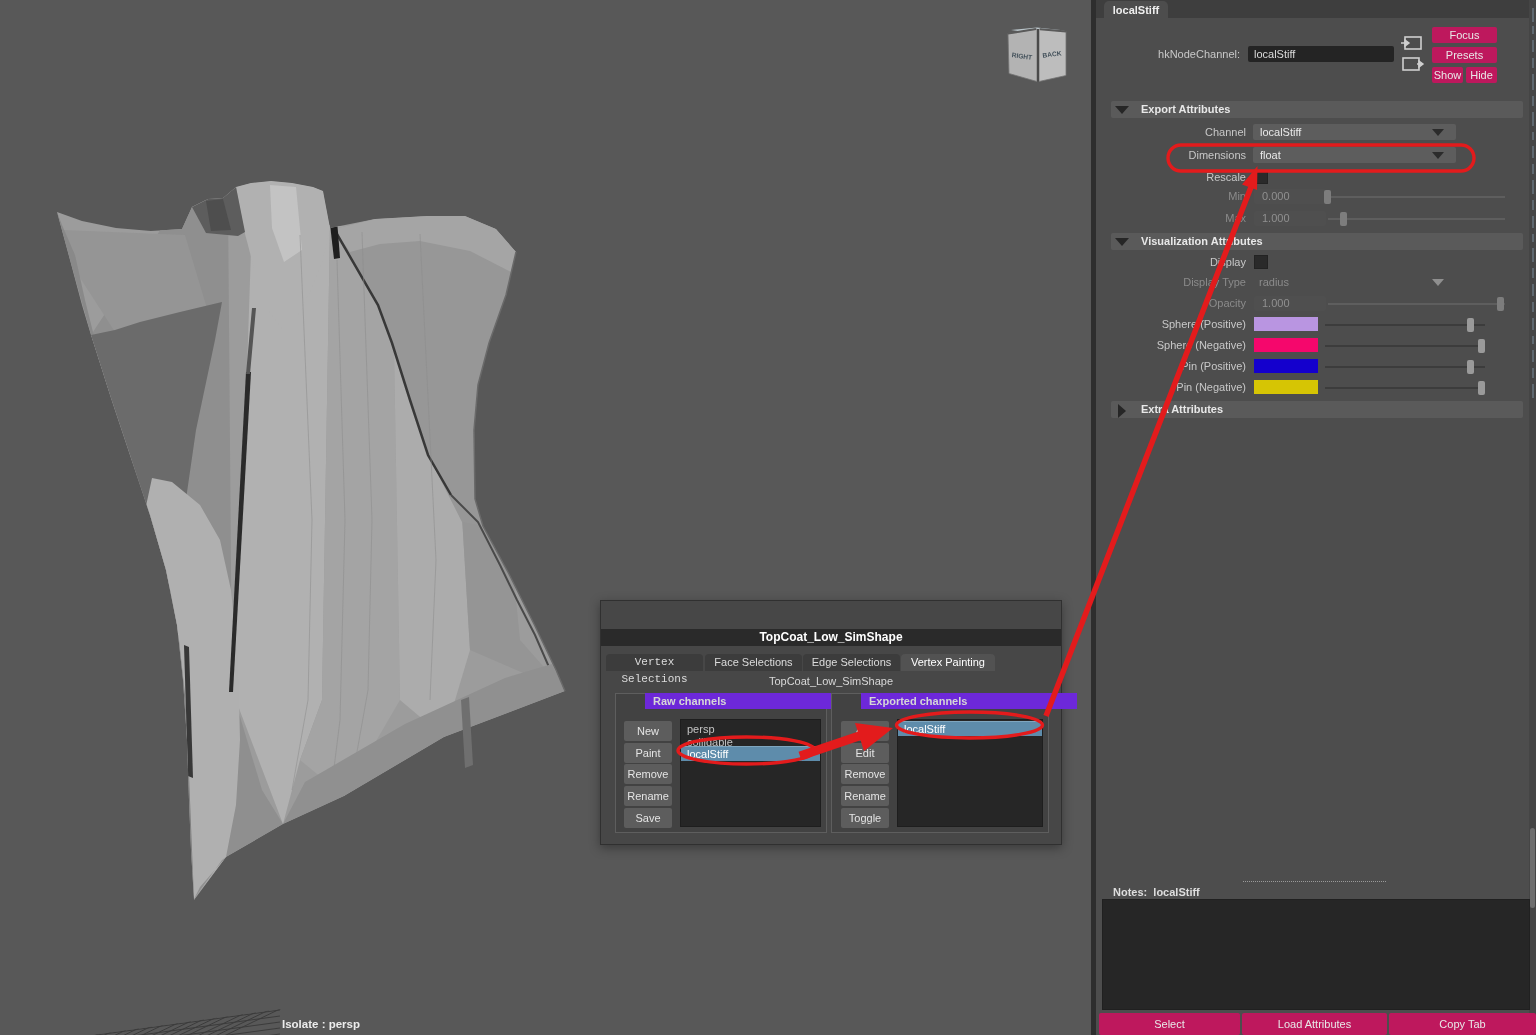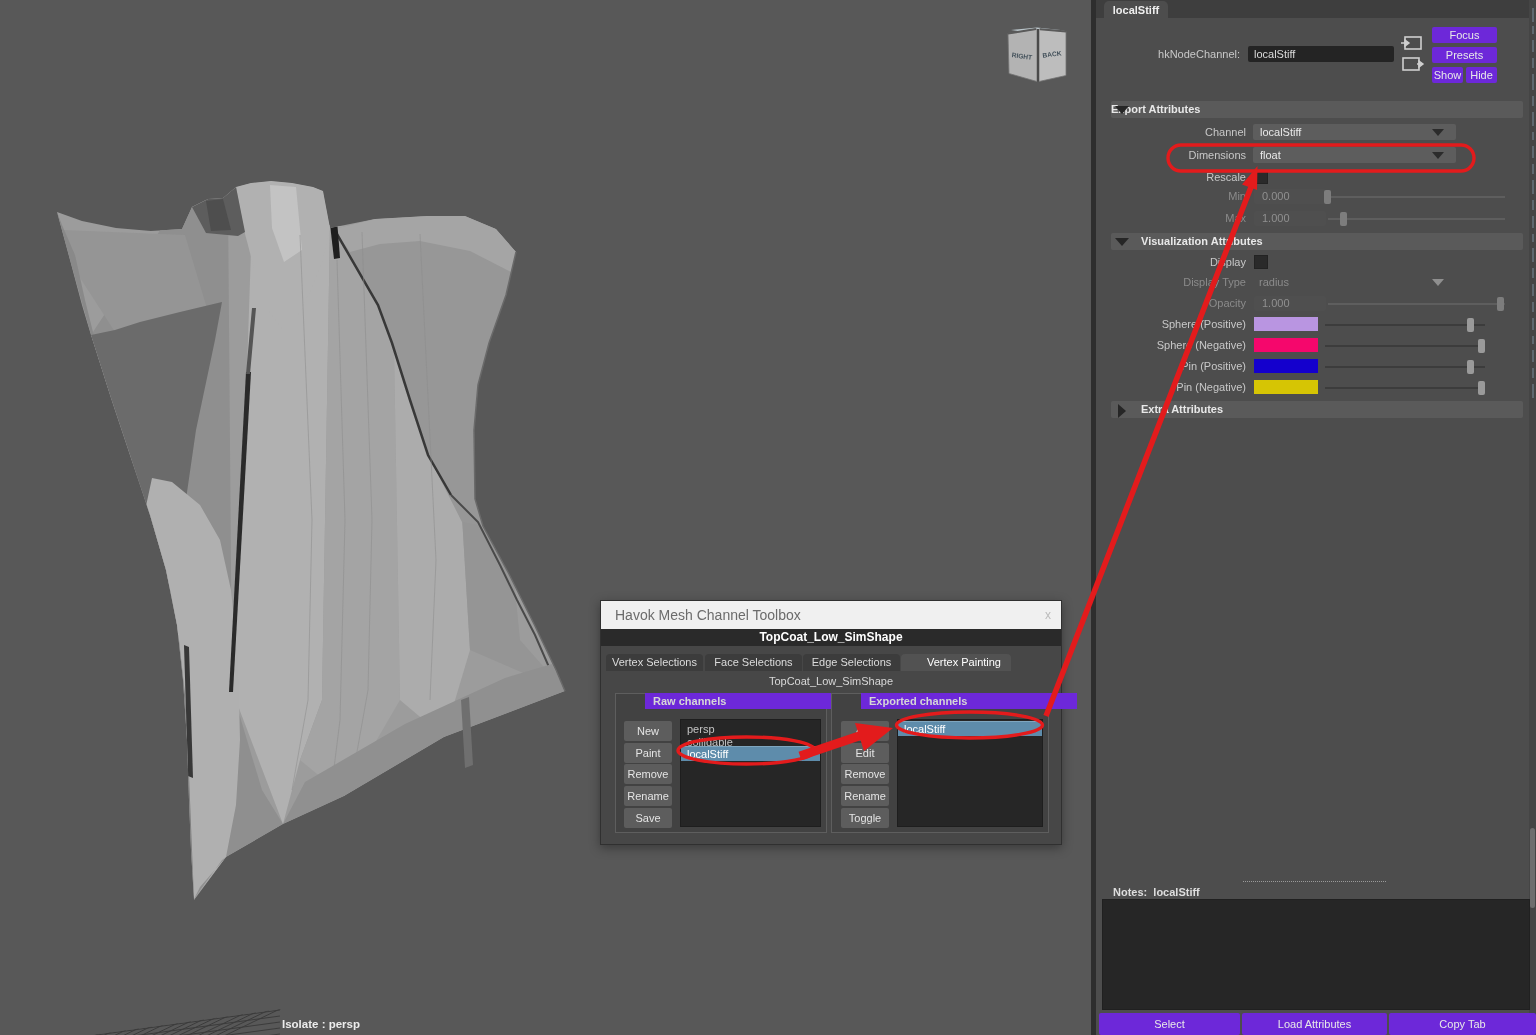--- a/index.html
+++ b/index.html
@@ -11,21 +11,21 @@
   #panel{position:absolute;left:1096px;top:0;width:440px;height:1035px;background:#4d4d4d;}
   #vpdivider{position:absolute;left:1091px;top:0;width:5px;height:1035px;background:#2e2e2e;}
   #tabstrip{position:absolute;left:1096px;top:0;width:440px;height:18px;background:#3e3e3e;}
   #tabls{position:absolute;left:1104px;top:1px;width:64px;height:17px;background:#4d4d4d;
          border-radius:5px 5px 0 0;color:#eee;font-size:11px;font-weight:bold;
          text-align:center;line-height:18px;}
   .lbl{position:absolute;color:#c8c8c8;font-size:11px;text-align:right;}
   .dim{color:#8b8b8b !important;}
   .field{position:absolute;background:#242424;border-radius:2px;color:#dcdcdc;
          font-size:11px;line-height:16px;padding-left:6px;}
-  .btn{position:absolute;background:#6d28d9;border-radius:2px;color:#e8e8e8;
+  .btn{position:absolute;background:#be185d;border-radius:2px;color:#e8e8e8;
        font-size:11px;text-align:center;}
   .combo{position:absolute;background:#5d5d5d;border-radius:2px;color:#e8e8e8;
          font-size:11px;line-height:16px;padding-left:7px;}
   .carrow{position:absolute;width:0;height:0;border-left:6px solid transparent;
           border-right:6px solid transparent;border-top:7px solid #2b2b2b;}
   .hdr{position:absolute;left:1111px;width:412px;height:17px;background:#5a5a5a;
        border-radius:2px;color:#e8e8e8;font-size:11px;font-weight:bold;line-height:17px;}
   .tri-d{position:absolute;width:0;height:0;border-left:7px solid transparent;
          border-right:7px solid transparent;border-top:8px solid #262626;}
   .tri-r{position:absolute;width:0;height:0;border-top:7px solid transparent;
@@ -38,21 +38,21 @@
         color:#909090;font-size:11px;line-height:15px;padding-left:8px;}
   
   #dlg{position:absolute;left:600px;top:600px;width:460px;height:243px;
        background:#474747;border:1px solid #303030;box-shadow:0 3px 10px rgba(0,0,0,.35);}
   #dlgtitle{position:absolute;left:0;top:0;width:100%;height:28px;background:#f0f0f0;
             color:#6b6b6b;font-size:14px;line-height:28px;}
   #dlgdark{position:absolute;left:0;top:28px;width:100%;height:17px;background:#2a2a2a;
            color:#fff;font-size:12px;font-weight:bold;text-align:center;line-height:17px;}
   .dtab{position:absolute;top:53px;height:17px;background:#3c3c3c;color:#dcdcdc;
         font-size:11px;text-align:center;line-height:17px;border-radius:4px 4px 0 0;}
-  .dtab.active{background:#525252;color:#fff;padding-left:16px;}
+  .dtab.active{background:#525252;color:#fff;}
   .grp{position:absolute;border:1px solid #5e5e5e;background:#424242;}
   .grphdr{position:absolute;background:#6d28d9;color:#d6d6d6;font-size:11px;
           font-weight:bold;line-height:16px;padding-left:8px;margin-left:30px;}
   .dbtn{position:absolute;width:48px;height:20px;background:#5d5d5d;border-radius:2px;
         color:#e4e4e4;font-size:11px;text-align:center;line-height:20px;}
   .dlist{position:absolute;background:#262626;border:1px solid #1e1e1e;}
   .hl{position:absolute;background:#5e8cab;color:#fff;font-size:11px;line-height:15px;
       padding-left:6px;border-top:1px solid #7fa6bf;}
   .litem{position:absolute;color:#c4c4c4;font-size:11px;line-height:13px;padding-left:6px;}
 </style>
@@ -189,21 +189,21 @@
     <path d="M1 10 h6 M5 7 l4 3 -4 3 z" stroke="#cfcfcf" stroke-width="1.4" fill="#cfcfcf"></path>
     <rect x="3" y="25" width="16" height="12" fill="none" stroke="#cfcfcf" stroke-width="1.6"></rect>
     <path d="M17 31 h6 M19 28 l4 3 -4 3 z" stroke="#cfcfcf" stroke-width="1.4" fill="#cfcfcf"></path>
   </svg>
 
   <div class="btn" style="left:1432px;top:27px;width:65px;height:16px;line-height:16px;">Focus</div>
   <div class="btn" style="left:1432px;top:47px;width:65px;height:16px;line-height:16px;">Presets</div>
   <div class="btn" style="left:1432px;top:67px;width:31px;height:16px;line-height:16px;">Show</div>
   <div class="btn" style="left:1466px;top:67px;width:31px;height:16px;line-height:16px;">Hide</div>
 
-  <div class="hdr" style="top:101px;"><span style="">Export Attributes</span></div>
+  <div class="hdr" style="top:101px;"><span style="margin-left:30px;">Export Attributes</span></div>
   <div class="tri-d" style="left:1115px;top:106px;"></div>
 
   <div class="lbl" style="left:1146px;top:126px;width:100px;">Channel</div>
   <div class="combo" style="left:1253px;top:124px;width:196px;height:16px;">localStiff</div>
   <div class="carrow" style="left:1432px;top:129px;"></div>
 
   <div class="lbl" style="left:1146px;top:149px;width:100px;">Dimensions</div>
   <div class="combo" style="left:1253px;top:147px;width:196px;height:16px;">float</div>
   <div class="carrow" style="left:1432px;top:152px;"></div>
 
@@ -260,24 +260,22 @@
 
   <div class="abs" style="left:1243px;top:881px;width:143px;height:0;border-top:1px dotted #9a9a9a;"></div>
   <div class="abs" style="left:1113px;top:886px;color:#dedede;font-size:11px;font-weight:bold;">Notes:&nbsp; localStiff</div>
   <div class="abs" style="left:1102px;top:899px;width:426px;height:109px;background:#262626;border:1px solid #202020;"></div>
 
   <div class="btn" style="left:1099px;top:1013px;width:141px;height:22px;line-height:22px;">Select</div>
   <div class="btn" style="left:1242px;top:1013px;width:145px;height:22px;line-height:22px;">Load Attributes</div>
   <div class="btn" style="left:1389px;top:1013px;width:147px;height:22px;line-height:22px;">Copy Tab</div>
 
   <div id="dlg">
-    <div id="dlgtitle"><span style="margin-left:14px;">Havok Mesh Channel Toolbox</span>
-      <span style="position:absolute;right:10px;top:0;color:#bbb;font-size:12px;">x</span></div>
     <div id="dlgdark">TopCoat_Low_SimShape</div>
-    <div class="dtab" style="left:5px;width:97px;">Vertex Selections</div>
+    <div class="dtab" style="left:5px;width:97px;font-family:Liberation Mono, monospace;">Vertex Selections</div>
     <div class="dtab" style="left:104px;width:97px;">Face Selections</div>
     <div class="dtab" style="left:202px;width:97px;">Edge Selections</div>
     <div class="dtab active" style="left:300px;width:94px;">Vertex Painting</div>
     <div class="abs" style="left:0;top:74px;width:100%;text-align:center;color:#d8d8d8;font-size:11px;">TopCoat_Low_SimShape</div>
 
     <div class="grp" style="left:14px;top:92px;width:210px;height:138px;"></div>
     <div class="grphdr" style="left:14px;top:92px;width:202px;height:16px;">Raw channels</div>
     <div class="dbtn" style="left:23px;top:120px;">New</div>
     <div class="dbtn" style="left:23px;top:142px;">Paint</div>
     <div class="dbtn" style="left:23px;top:163px;">Remove</div>

